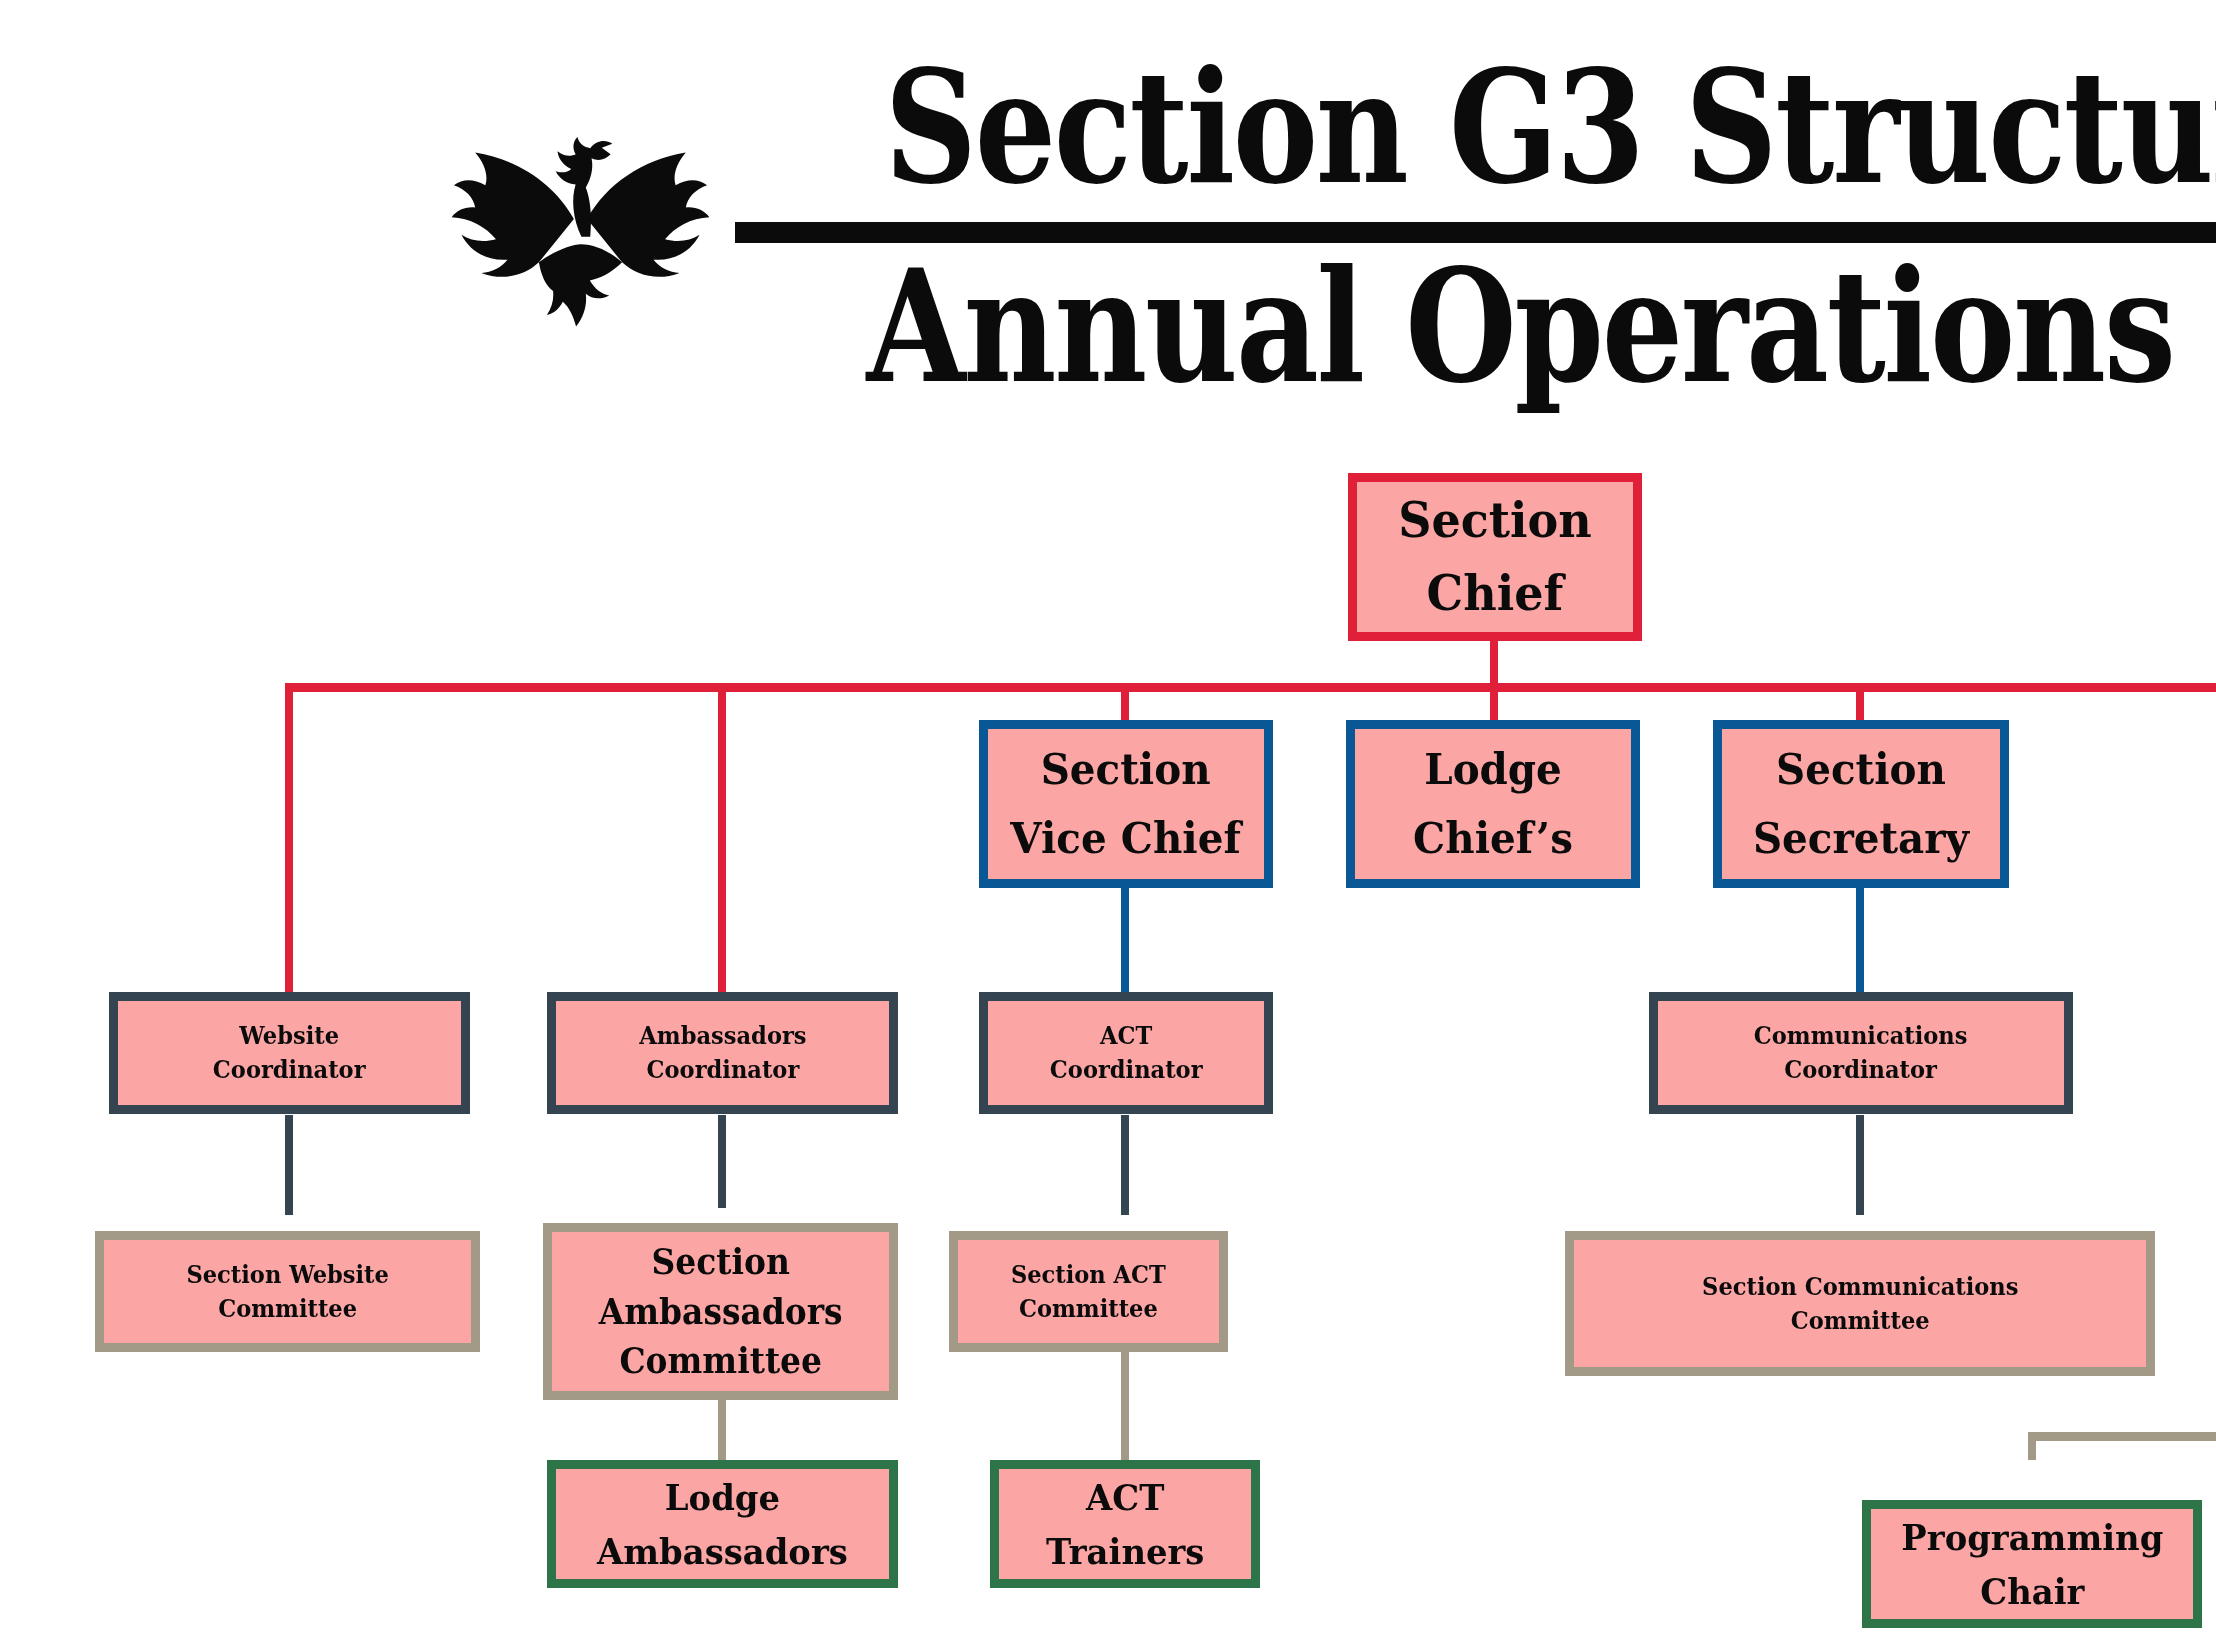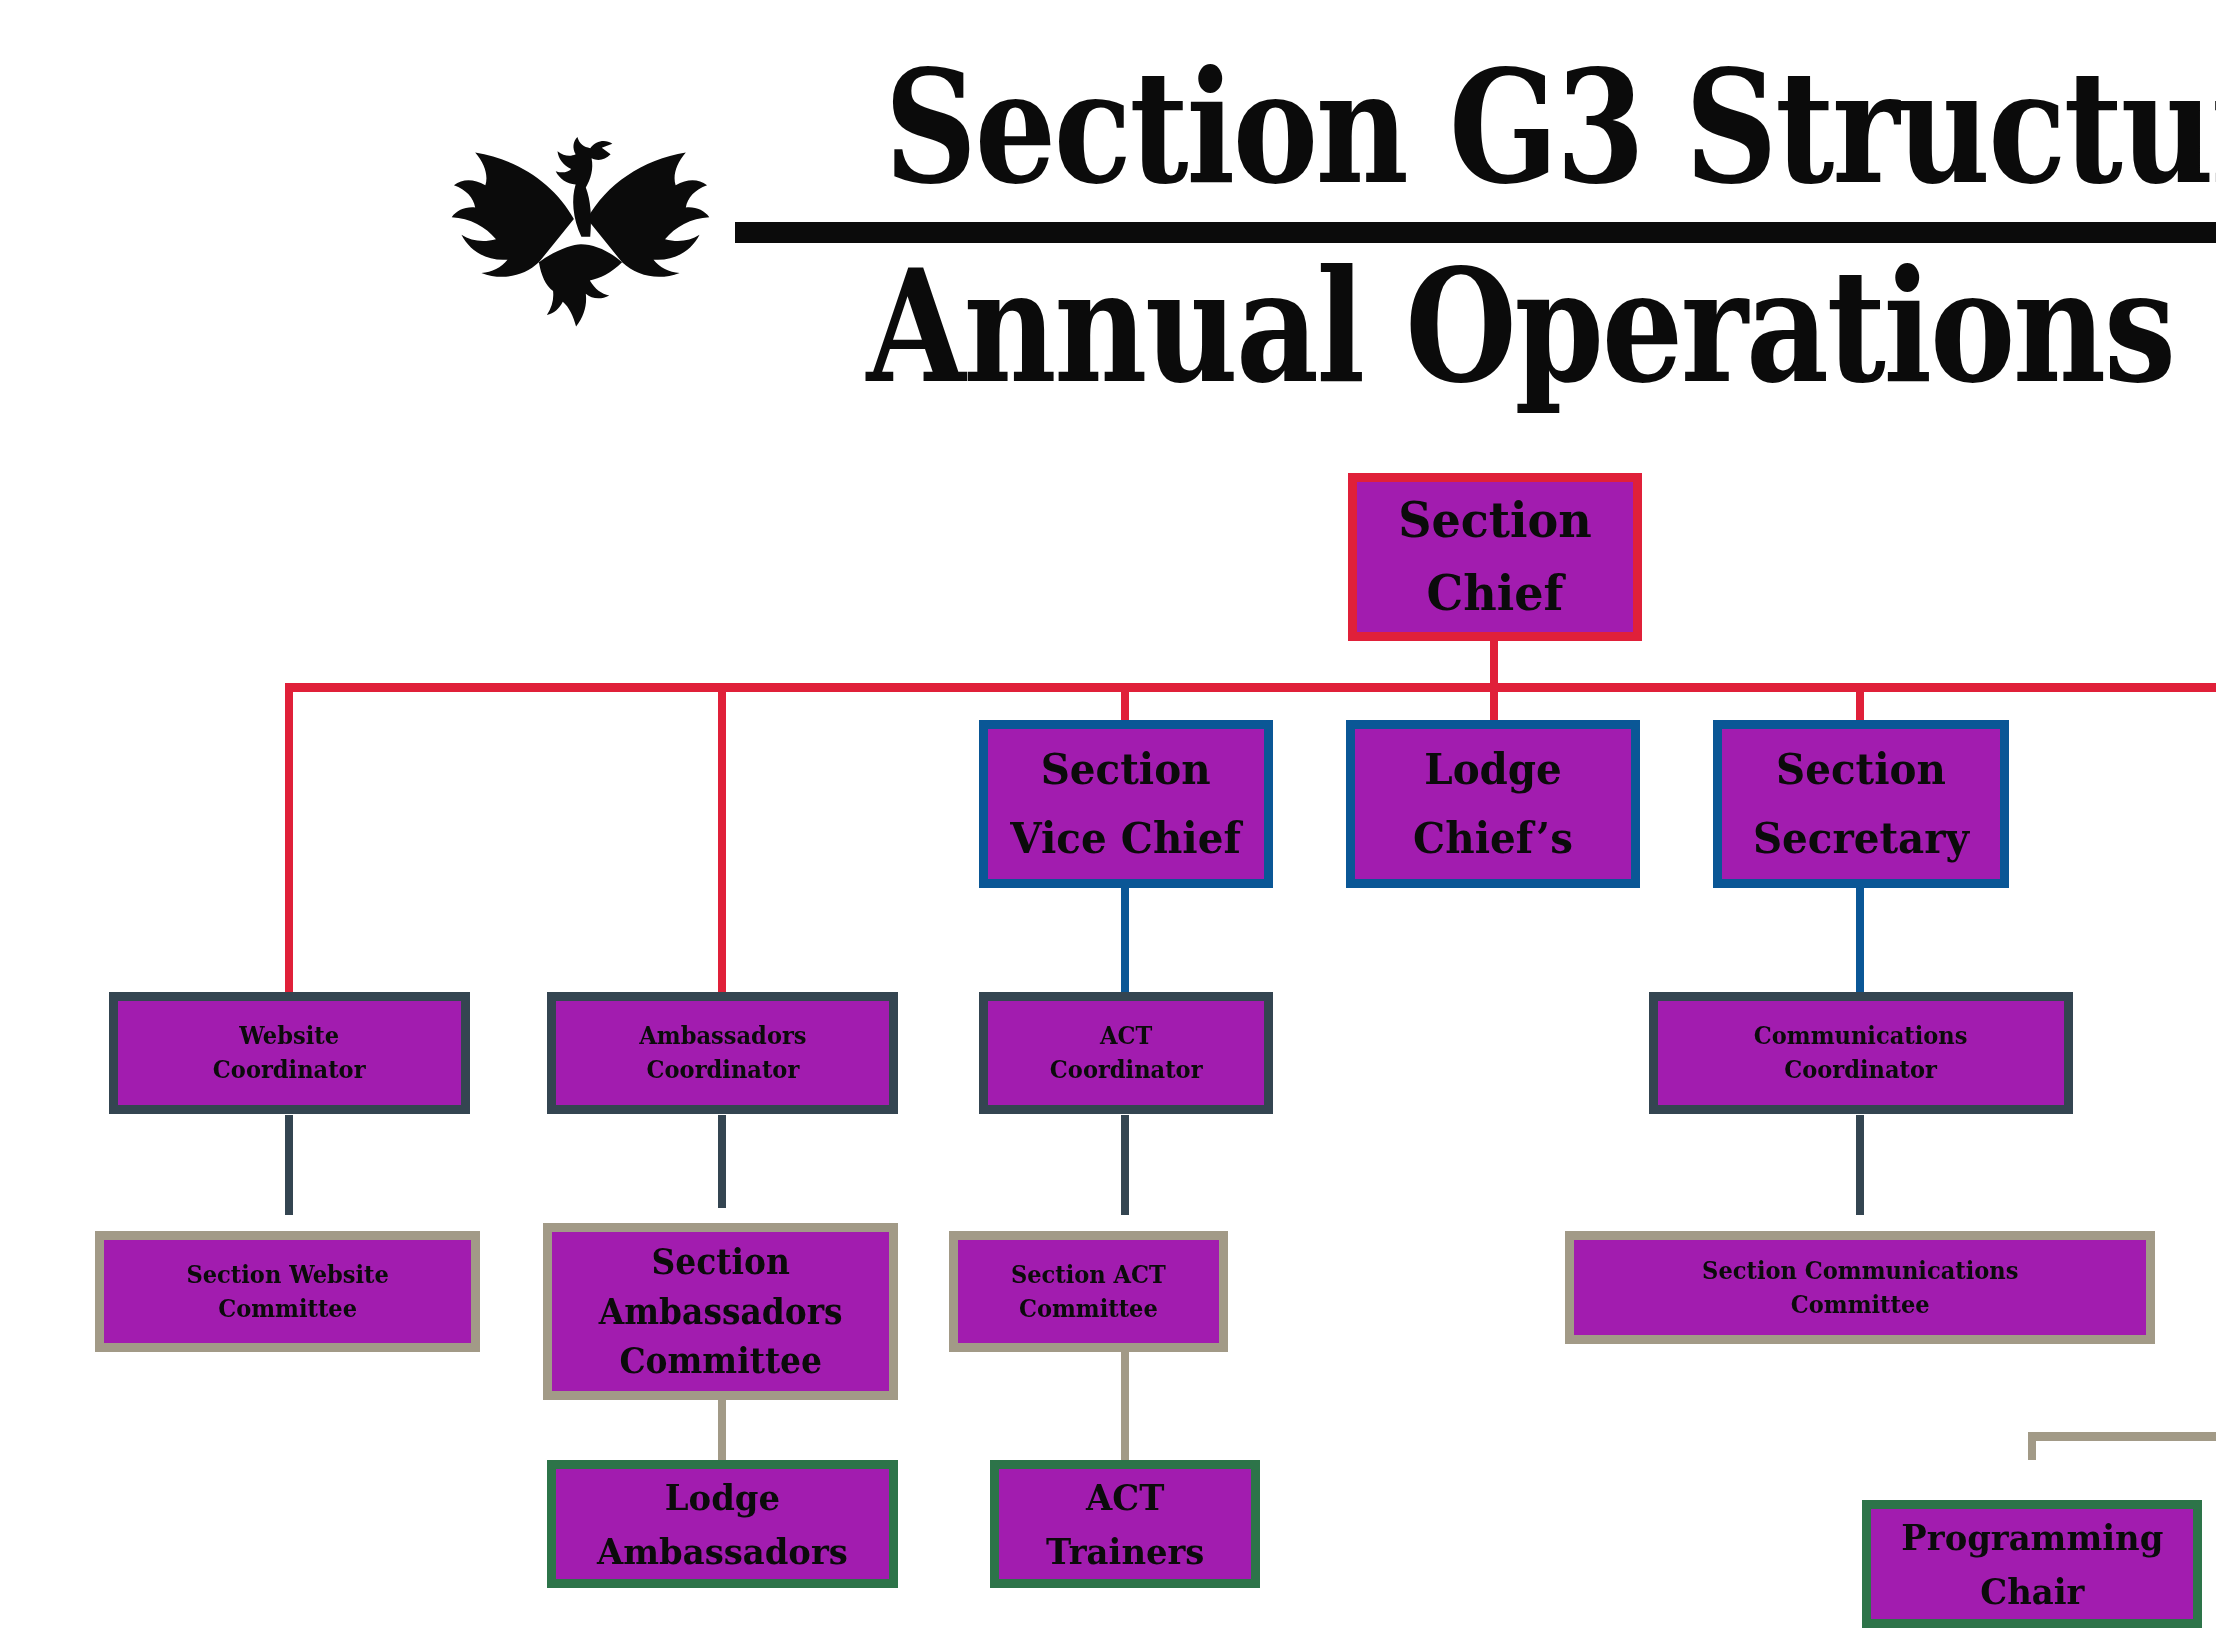--- a/index.html
+++ b/index.html
@@ -7,21 +7,21 @@
           font-family:"DejaVu Serif","Liberation Serif",serif;font-weight:700;color:#0b0b0b;}
 
   
   .title-line{position:absolute;left:723px;width:1538px;text-align:center;line-height:1;
               font-size:156px;letter-spacing:-2.7px;white-space:nowrap;}
   .title-line > span{display:inline-block;transform:scaleX(.82);transform-origin:50% 50%;}
   .title-rule{position:absolute;left:735px;top:222px;width:1515px;height:21px;background:#0b0b0b;}
 
   
   .node{position:absolute;display:flex;align-items:center;justify-content:center;
-        background:#a21caf;text-align:center;box-sizing:border-box;z-index:5;}
+        background:#fca5a5;text-align:center;box-sizing:border-box;z-index:5;}
   .node .lbl{white-space:pre-line;display:inline-block;transform:scaleX(.94);transform-origin:50% 50%;}
   .b-red  {border:9.8px solid #E02039;}
   .b-blue {border:9.8px solid #0A5796;}
   .b-slate{border:9.8px solid #344551;}
   .b-tan  {border:9.8px solid #A29A87;margin-top:16px;}
   .b-green{border:9.8px solid #2D7449;}
 
   .f-chief{font-size:49px;line-height:1.5;}
   .f-row2 {font-size:43px;line-height:1.6;}
   .f-std  {font-size:24px;line-height:1.4;}
@@ -140,21 +140,21 @@
   </div>
   <div class="node b-tan f-com3" style="left:543px;top:1207px;width:355px;height:177px;">
     <span class="lbl">Section
 Ambassadors
 Committee</span>
   </div>
   <div class="node b-tan f-std" style="left:949px;top:1215px;width:279px;height:121px;">
     <span class="lbl">Section ACT
 Committee</span>
   </div>
-  <div class="node b-tan f-std" style="left:1565px;top:1215px;width:590px;height:113px;">
+  <div class="node b-tan f-std" style="left:1565px;top:1215px;width:590px;height:145px;">
     <span class="lbl">Section Communications
 Committee</span>
   </div>
   
   
 
   <div class="node b-green f-bot" style="left:547px;top:1460px;width:351px;height:128px;">
     <span class="lbl">Lodge
 Ambassadors</span>
   </div>

